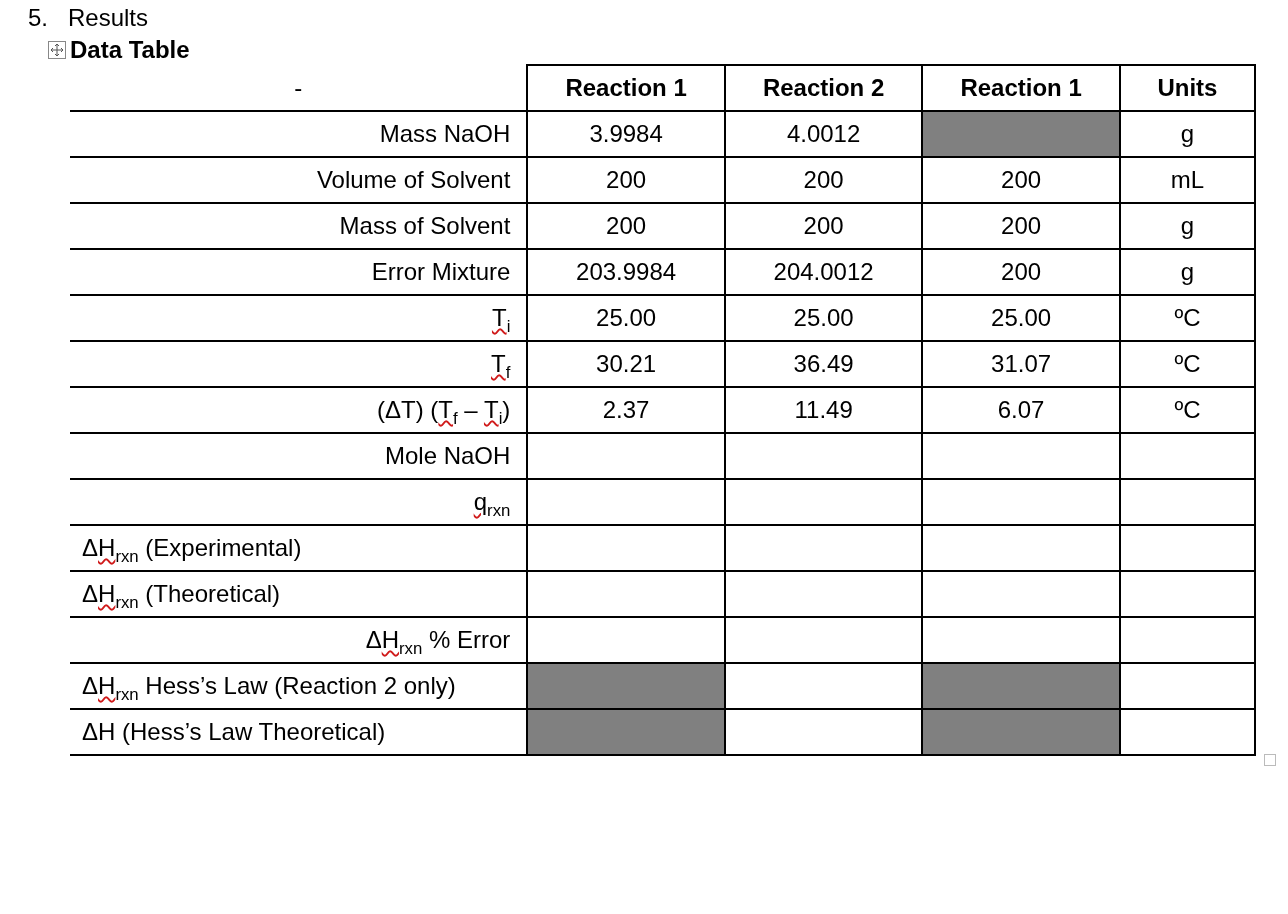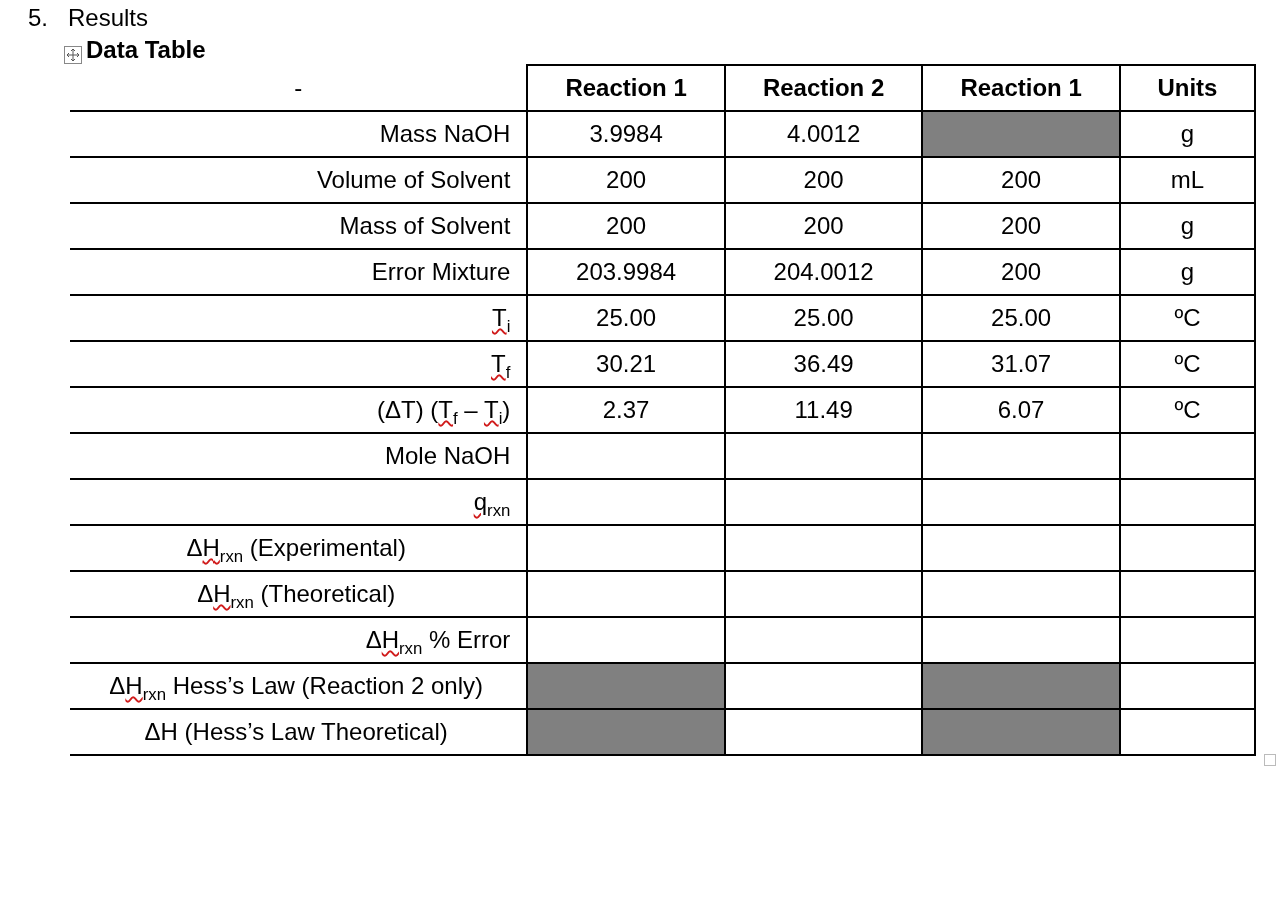--- a/index.html
+++ b/index.html
@@ -24,23 +24,23 @@
   }
   .list-number {
     width: 24px;
     text-align: right;
   }
   .results-title {
     font-weight: 400;
   }
   .subheading-row {
     display: flex;
-    align-items: flex-end;
+    align-items: center;
     gap: 4px;
-    margin-left: 40px;
+    margin-left: 24px;
   }
   .move-handle {
     width: 18px;
     height: 18px;
     border: 1px solid #888;
     display: inline-flex;
     align-items: center;
     justify-content: center;
     font-size: 14px;
     line-height: 1;
@@ -79,21 +79,21 @@
     border-top: none;
     font-weight: 400;
   }
   table.data-table .row-label {
     text-align: right;
     padding-left: 16px;
     padding-right: 16px;
     font-weight: 400;
   }
   table.data-table .row-label.left {
-    text-align: center;
+    text-align: left;
     padding-left: 12px;
   }
   .shaded {
     background: #808080 !important;
   }
   .units-col { width: 130px; }
   .react-col { width: 190px; }
   .label-col { width: 440px; }
 
   

